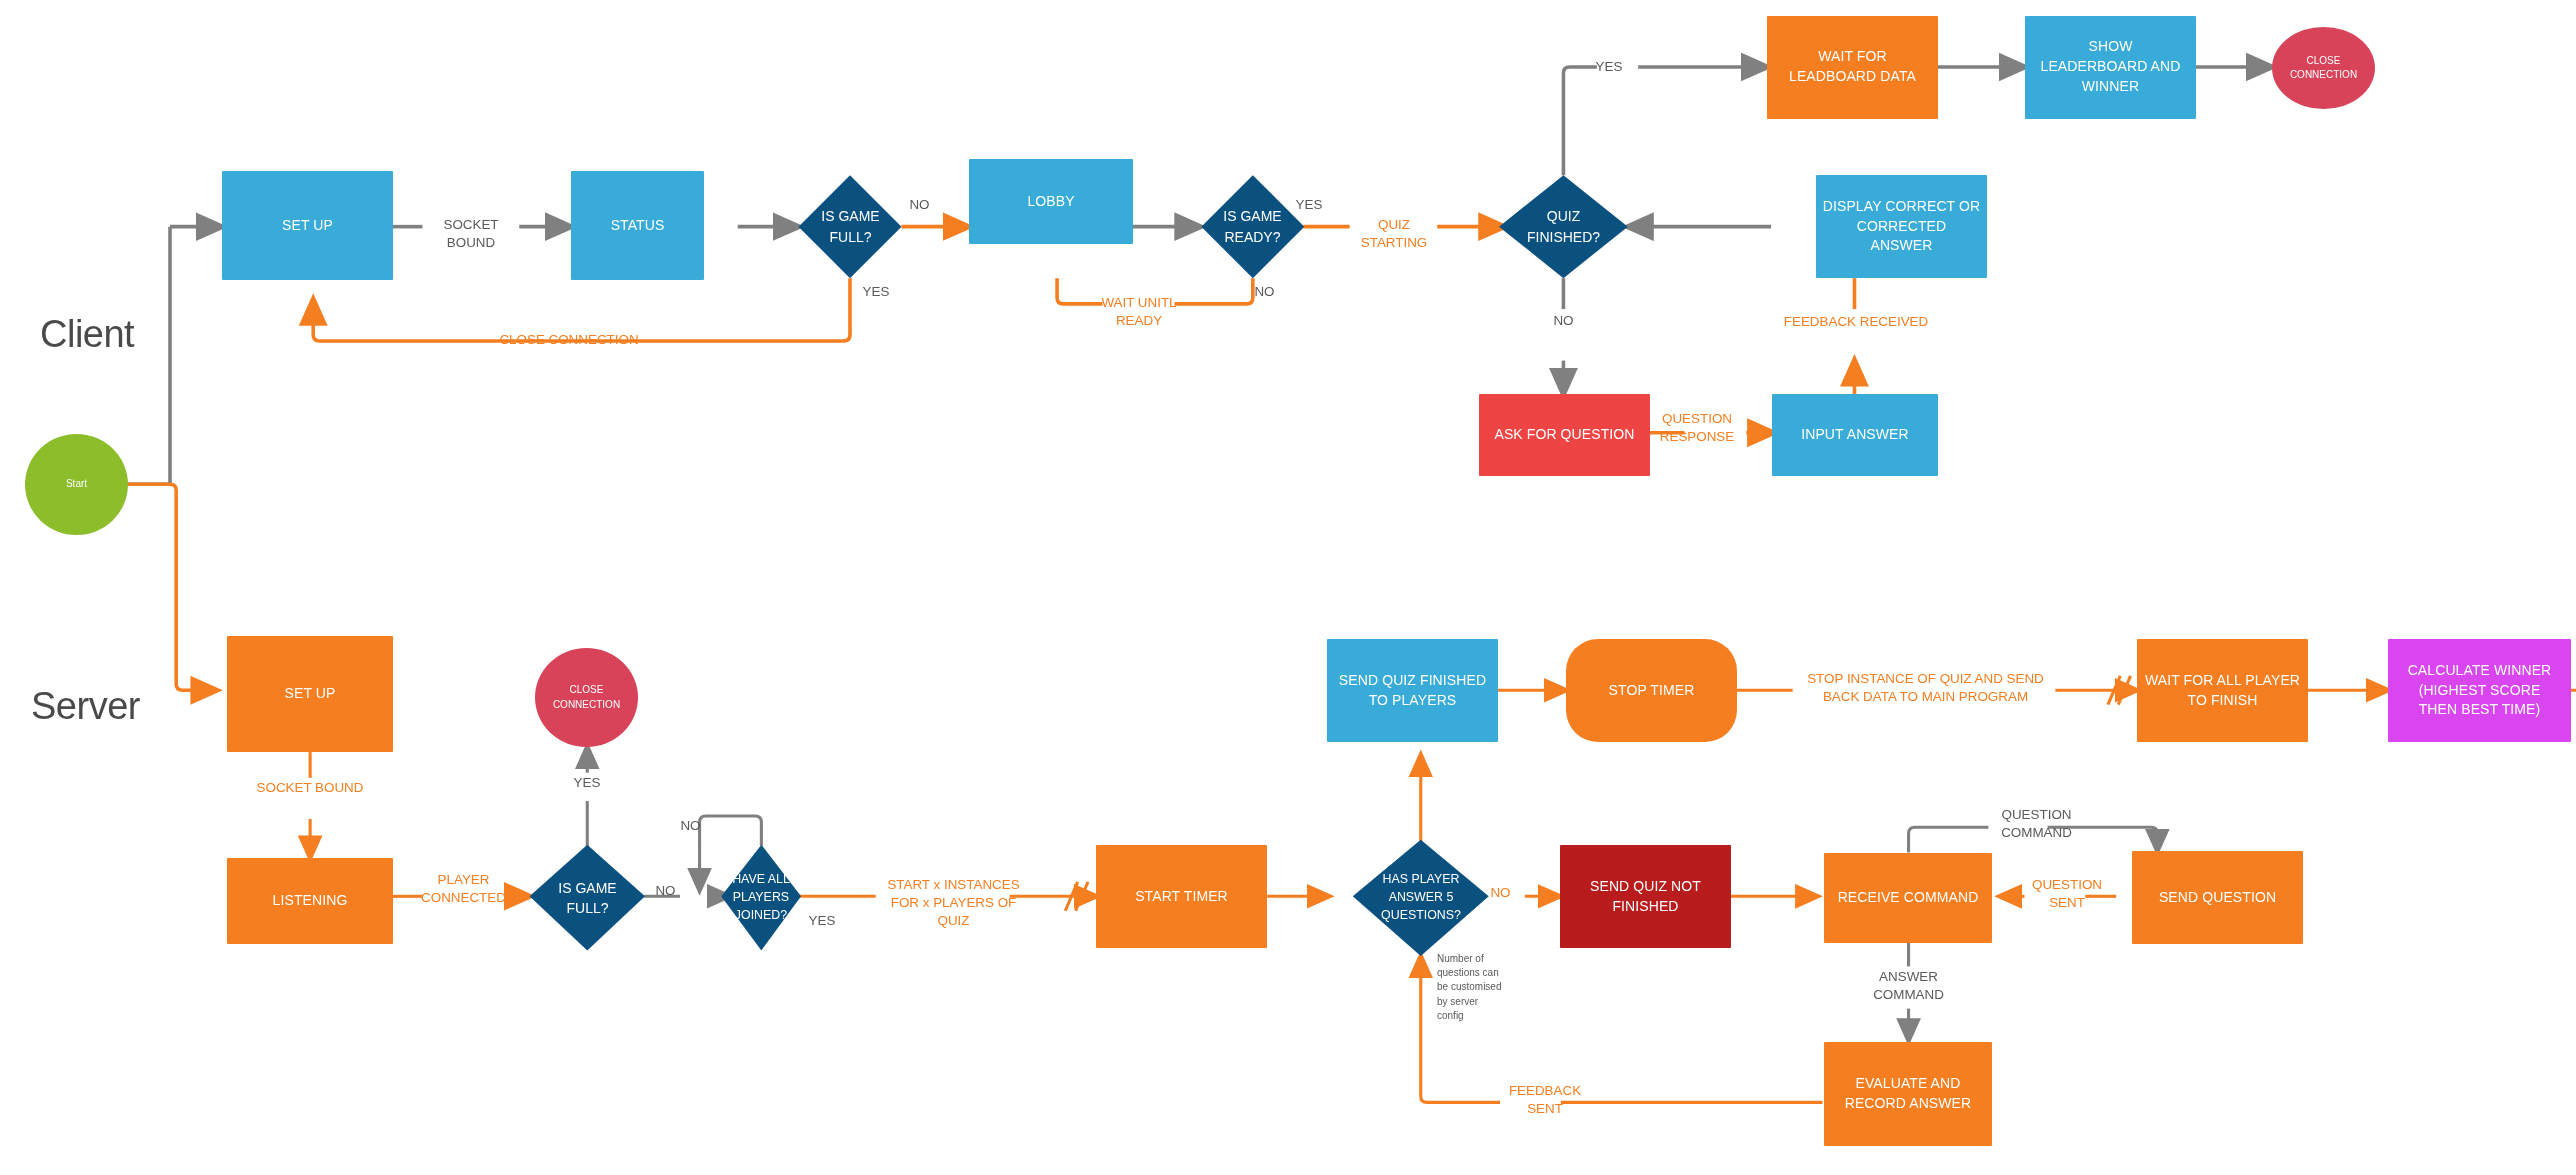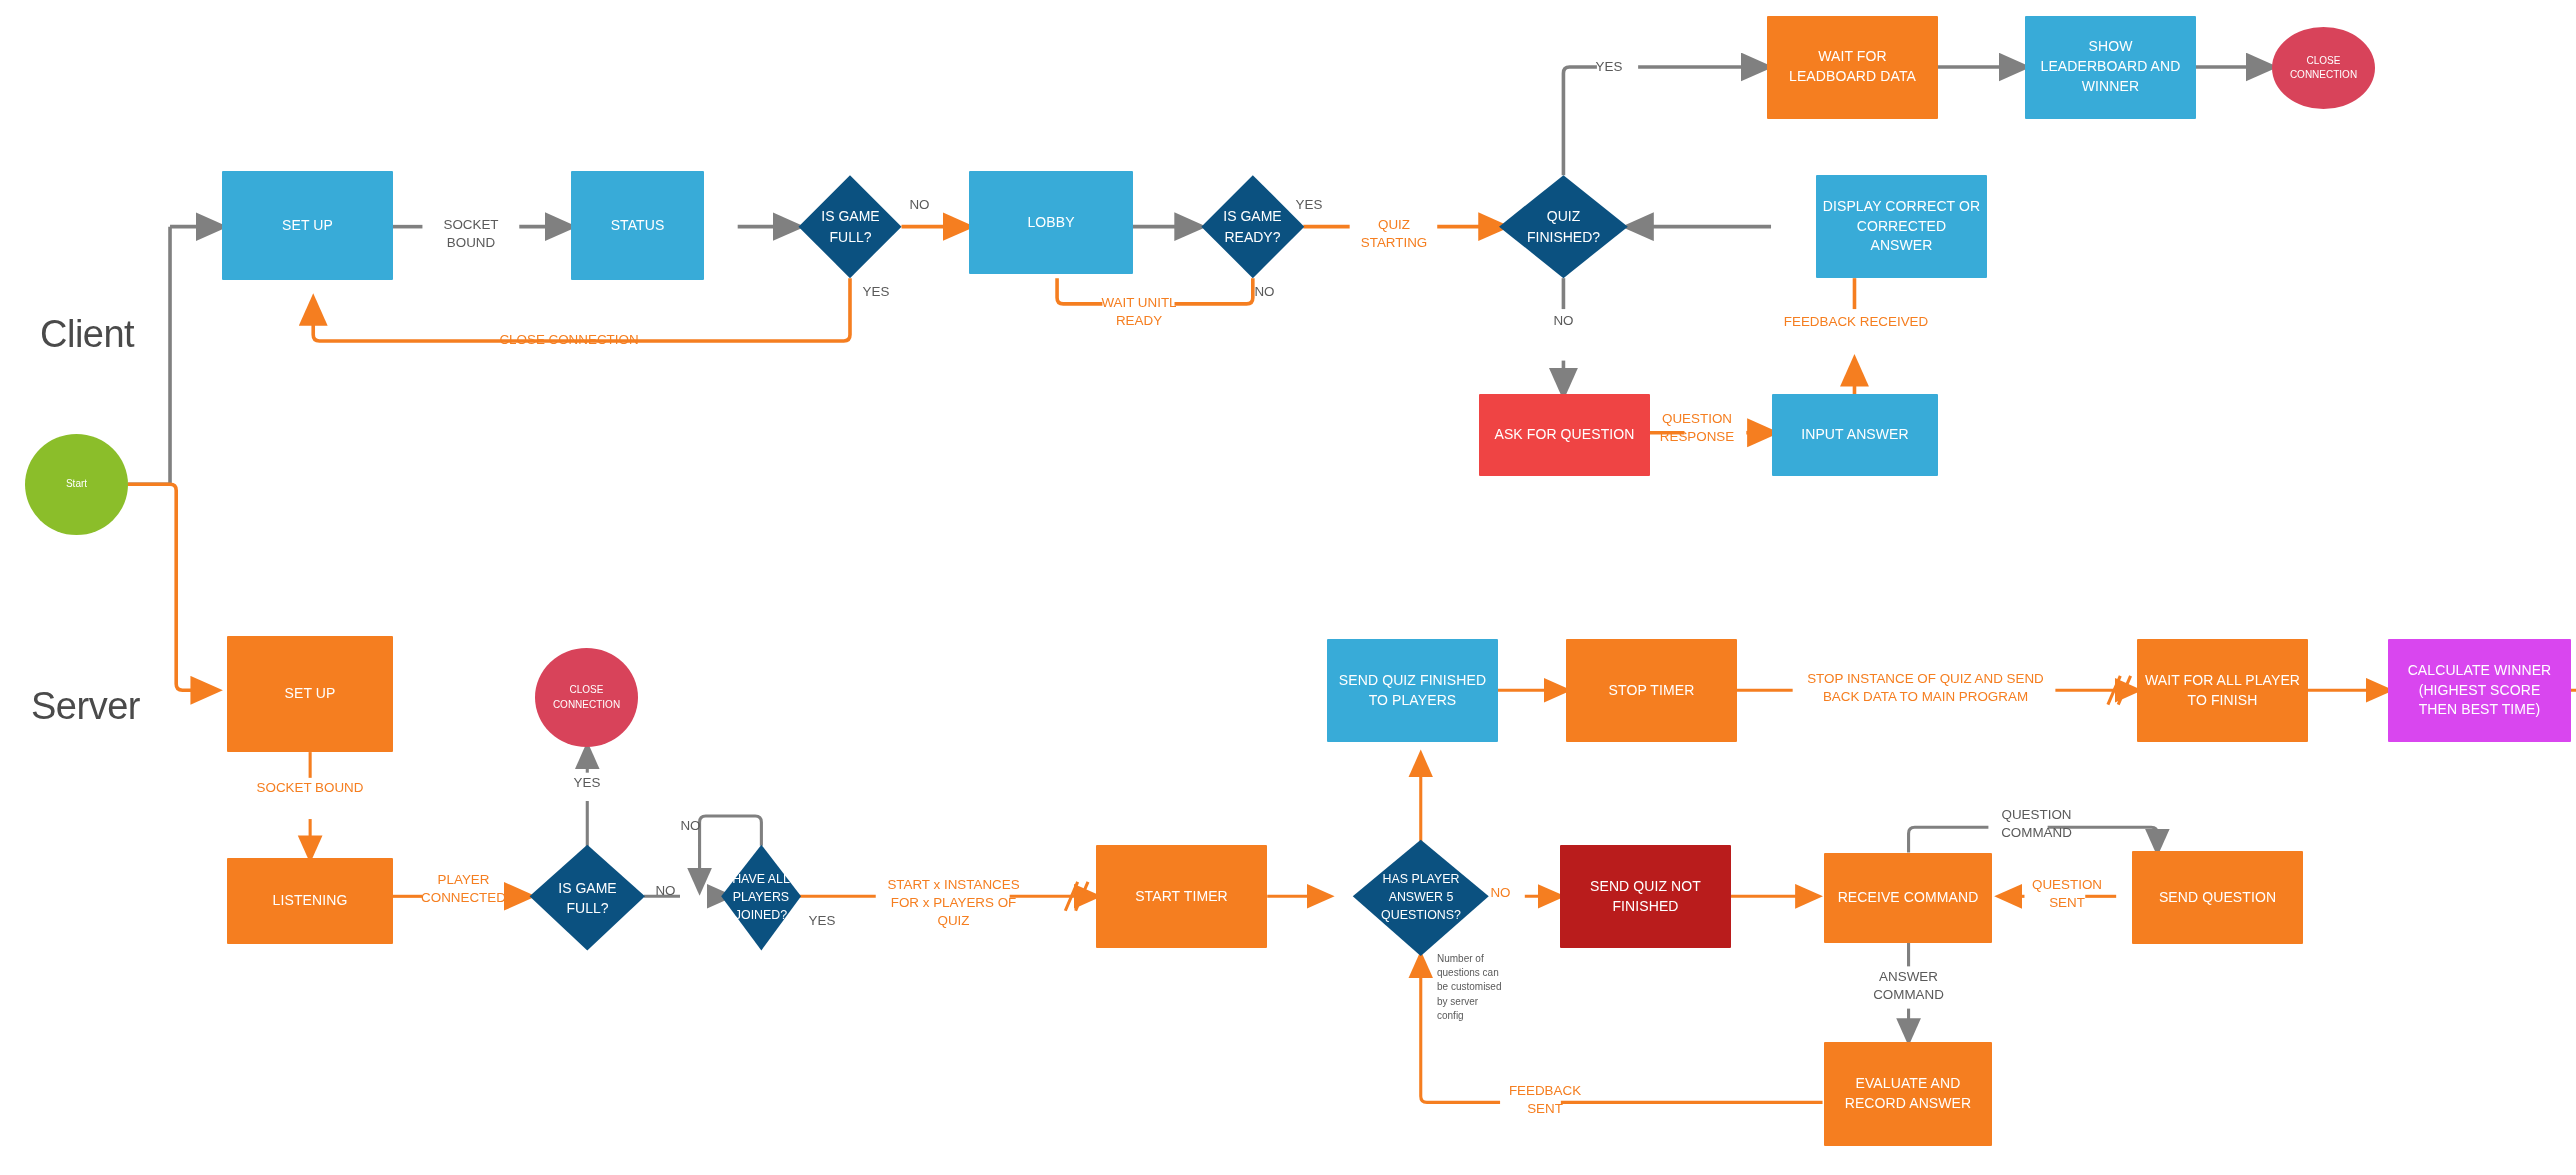--- a/index.html
+++ b/index.html
@@ -173,21 +173,21 @@
 
   <div class="node rect" style="left:571px;top:171px;width:133px;height:109px;background:#38ABD8;">
     <span>STATUS</span>
   </div>
 
   <div class="diamond-wrap" style="left:799px;top:175px;width:103px;height:103px;">
     <div class="dtext" style="white-space:pre-line;">IS GAME
 FULL?</div>
   </div>
 
-  <div class="node rect" style="left:969px;top:171px;width:164px;height:103px;background:#38ABD8;">
+  <div class="node rect" style="left:969px;top:159px;width:164px;height:85px;background:#38ABD8;">
     <span>LOBBY</span>
   </div>
 
   <div class="diamond-wrap" style="left:1201px;top:175px;width:103px;height:103px;">
     <div class="dtext" style="white-space:pre-line;">IS GAME
 READY?</div>
   </div>
 
   <div class="diamond-wrap" style="left:1499px;top:175px;width:129px;height:103px;">
     <div class="dtext" style="white-space:pre-line;">QUIZ
@@ -288,21 +288,21 @@
   <div class="node rect" style="left:1824px;top:1042px;width:168px;height:104px;background:#F57E20;">
     <span style="white-space:pre-line;">EVALUATE AND
 RECORD ANSWER</span>
   </div>
 
   <div class="node rect" style="left:1327px;top:639px;width:171px;height:103px;background:#38ABD8;">
     <span style="white-space:pre-line;">SEND QUIZ FINISHED
 TO PLAYERS</span>
   </div>
 
-  <div class="node rect" style="left:1566px;top:639px;width:171px;height:103px;background:#F57E20;">
+  <div class="node rect" style="left:1566px;top:639px;width:171px;height:103px;background:#F57E20;border-radius:32px;">
     <span>STOP TIMER</span>
   </div>
 
   <div class="node rect" style="left:2137px;top:639px;width:171px;height:103px;background:#F57E20;">
     <span style="white-space:pre-line;">WAIT FOR ALL PLAYER
 TO FINISH</span>
   </div>
 
   <div class="node rect" style="left:2388px;top:639px;width:183px;height:103px;background:#d946ef;">
     <span style="white-space:pre-line;">CALCULATE WINNER

